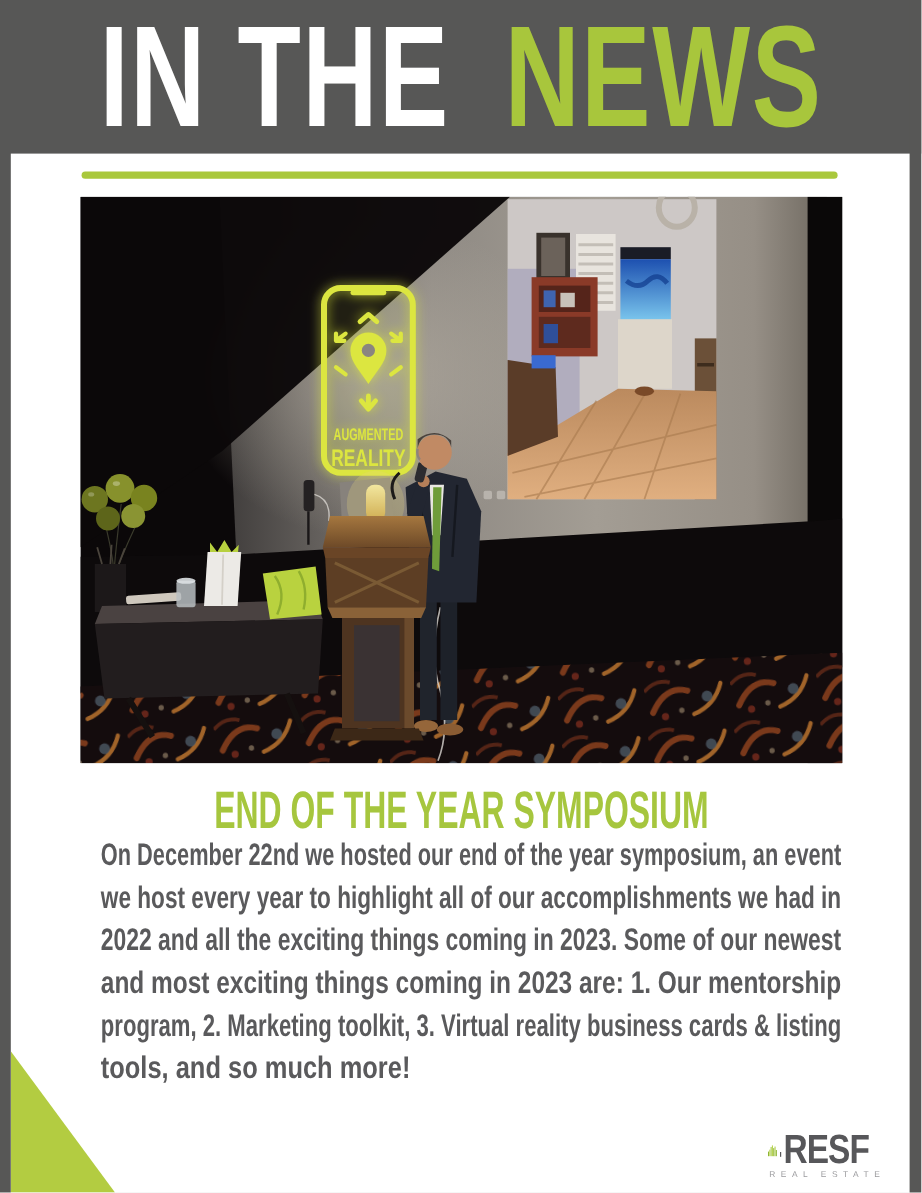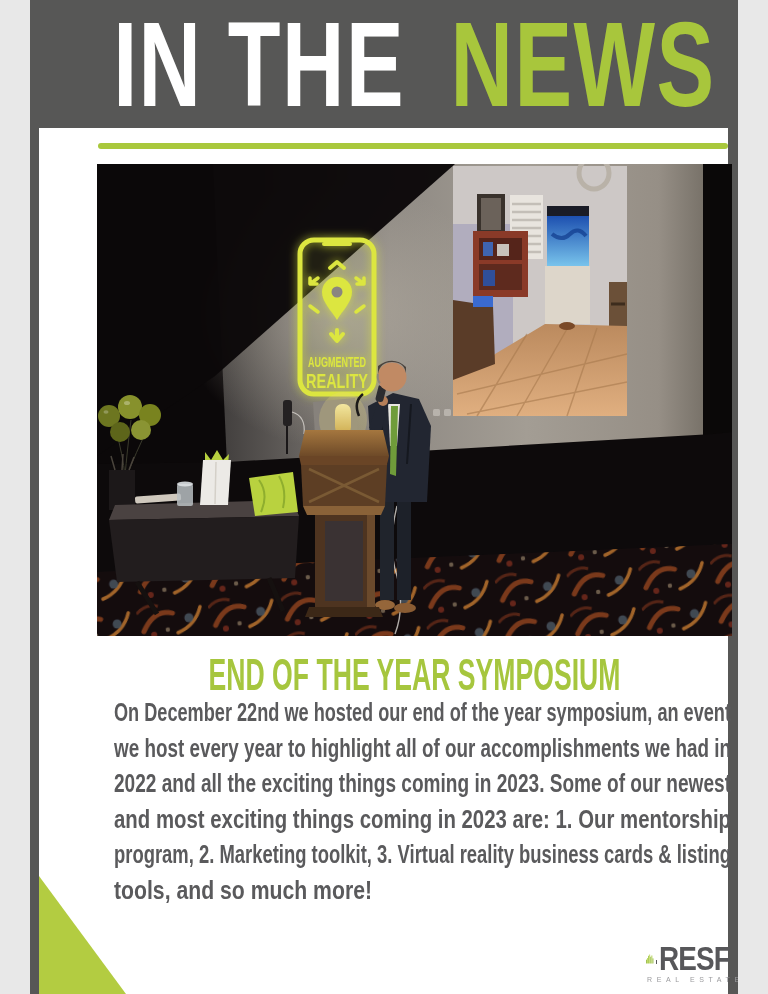--- a/index.html
+++ b/index.html
@@ -1,17 +1,17 @@
 <!DOCTYPE html>
 <html><head>
 <meta charset="utf-8">
 <style>
   html,body{margin:0;padding:0;background:#e8e8e8;}
   .page{
-    position:relative;width:708px;height:994px;margin:0 auto;
+    position:relative;width:768px;height:994px;margin:0 auto;
     background:#ffffff;overflow:hidden;
     font-family:"Liberation Sans","DejaVu Sans",sans-serif;
     text-decoration:underline;
   }
   
   .frame-top{position:absolute;left:0;top:0;width:768px;height:128px;background:#575756;}
   .frame-left{position:absolute;left:0;top:0;width:9px;height:994px;background:#575756;}
   .frame-right{position:absolute;right:0;top:0;width:10px;height:994px;background:#575756;}
   
   .masthead{
@@ -45,21 +45,21 @@
     font-family:"Liberation Sans","DejaVu Sans",sans-serif;
     font-weight:bold;font-size:44px;fill:#a6c63e;
   }
   
   .corner-triangle{
     position:absolute;left:9px;top:876px;width:87px;height:118px;
     background:#b3cc41;
     clip-path:polygon(0 0,0 100%,100% 100%);
   }
   
-  .brand-logo{position:absolute;left:616px;top:944px;width:100px;}
+  .brand-logo{position:absolute;left:640px;top:944px;width:100px;}
   .brand-row{display:flex;align-items:flex-end;}
   .brand-bars{display:block;margin-right:2px;}
   .brand-dot{width:4px;height:4px;background:#57575a;margin:0 2px 9px 0;}
   .brand-name{
     display:inline-block;font-weight:bold;font-size:34px;line-height:0.85;
     color:#57575a;letter-spacing:-1px;
     transform:scaleX(0.82);transform-origin:left bottom;
   }
   .brand-sub{
     margin-top:3px;font-size:7px;color:#9b9b9e;letter-spacing:4.6px;

